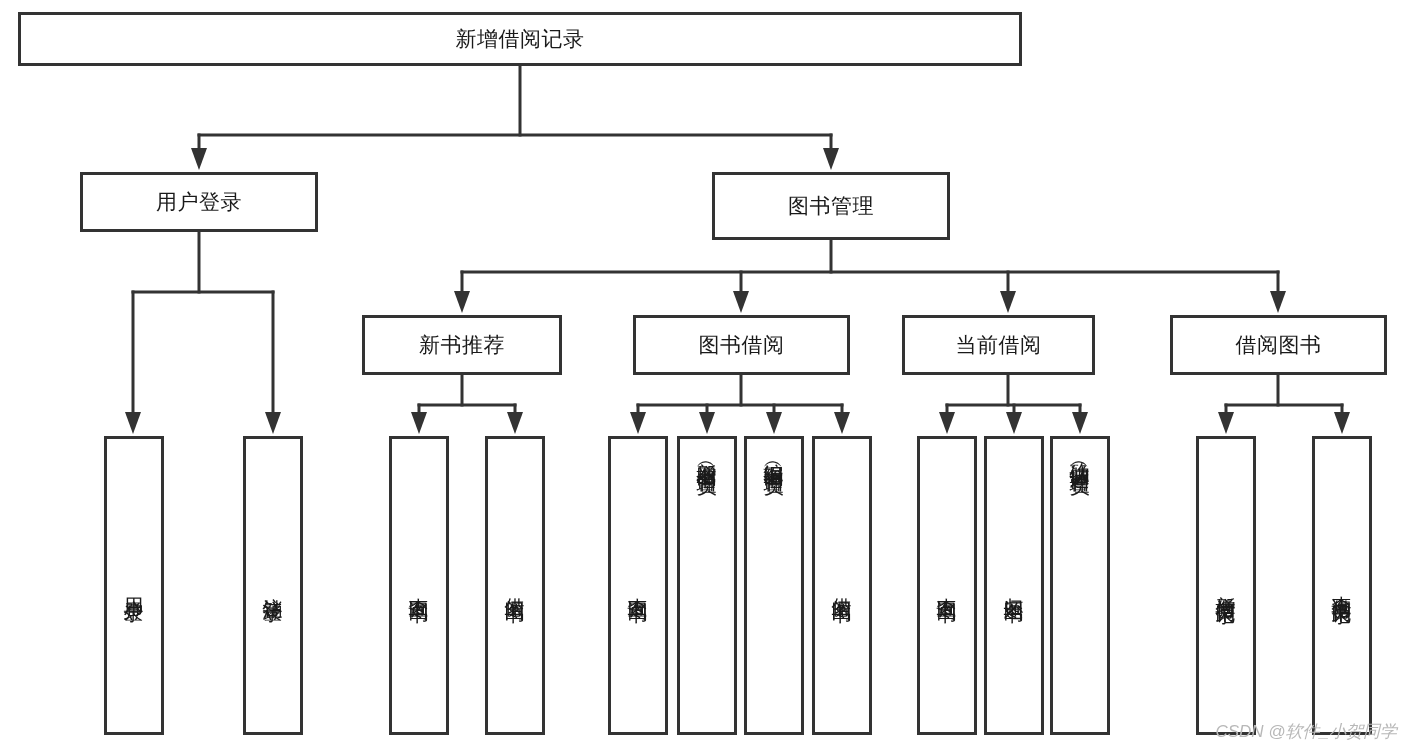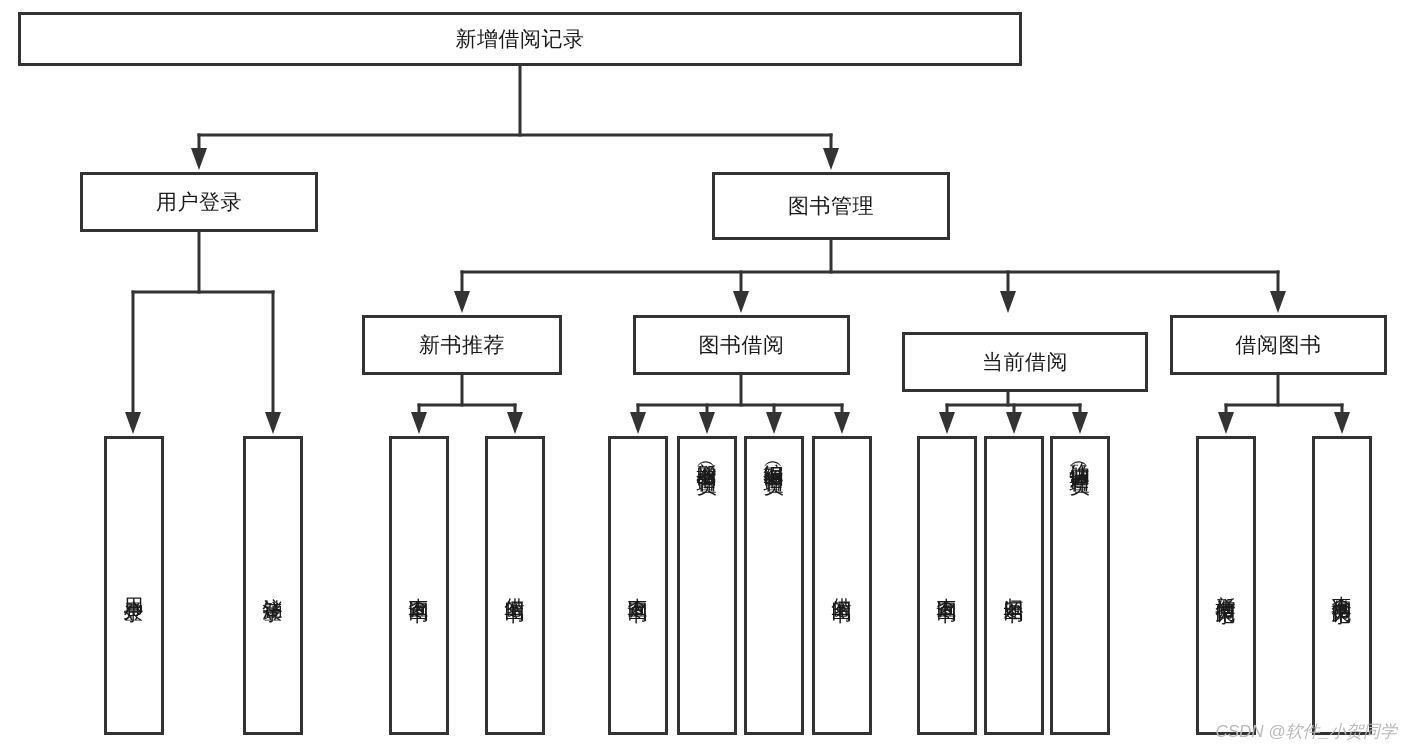--- a/index.html
+++ b/index.html
@@ -140,21 +140,21 @@
       </div>
       <div class="node horizontal" style="left: 712px; top: 172px; width: 238px; height: 68px;">
         <span class="node-label">图书管理</span>
       </div>
       <div class="node horizontal" style="left: 362px; top: 315px; width: 200px; height: 60px;">
         <span class="node-label">新书推荐</span>
       </div>
       <div class="node horizontal" style="left: 633px; top: 315px; width: 217px; height: 60px;">
         <span class="node-label">图书借阅</span>
       </div>
-      <div class="node horizontal" style="left: 902px; top: 332px; width: 246px; height: 60px;">
+      <div class="node horizontal" style="left: 902px; top: 315px; width: 193px; height: 60px;">
         <span class="node-label">当前借阅</span>
       </div>
       <div class="node horizontal" style="left: 1170px; top: 315px; width: 217px; height: 60px;">
         <span class="node-label">借阅图书</span>
       </div>
       <div class="node vertical" style="left: 104px; top: 436px; width: 60px; height: 299px;">
         <span class="node-label">用户登录</span>
       </div>
       <div class="node vertical" style="left: 243px; top: 436px; width: 60px; height: 299px;">
         <span class="node-label">注销登录</span>

